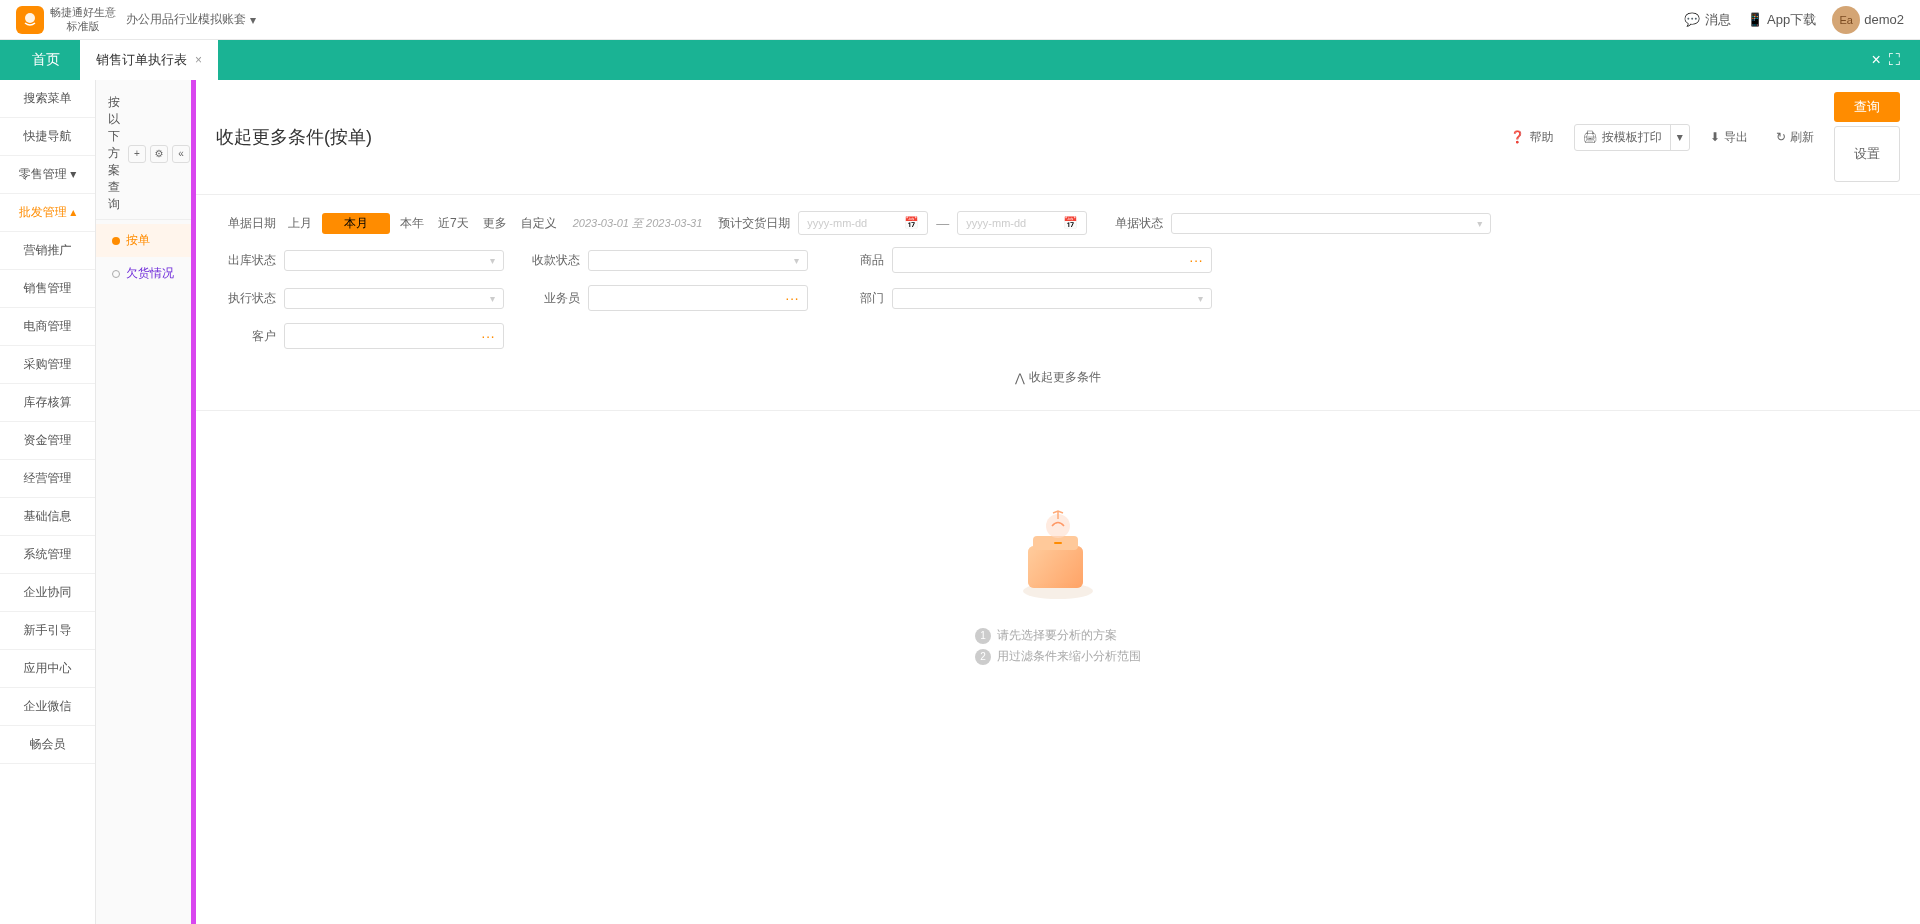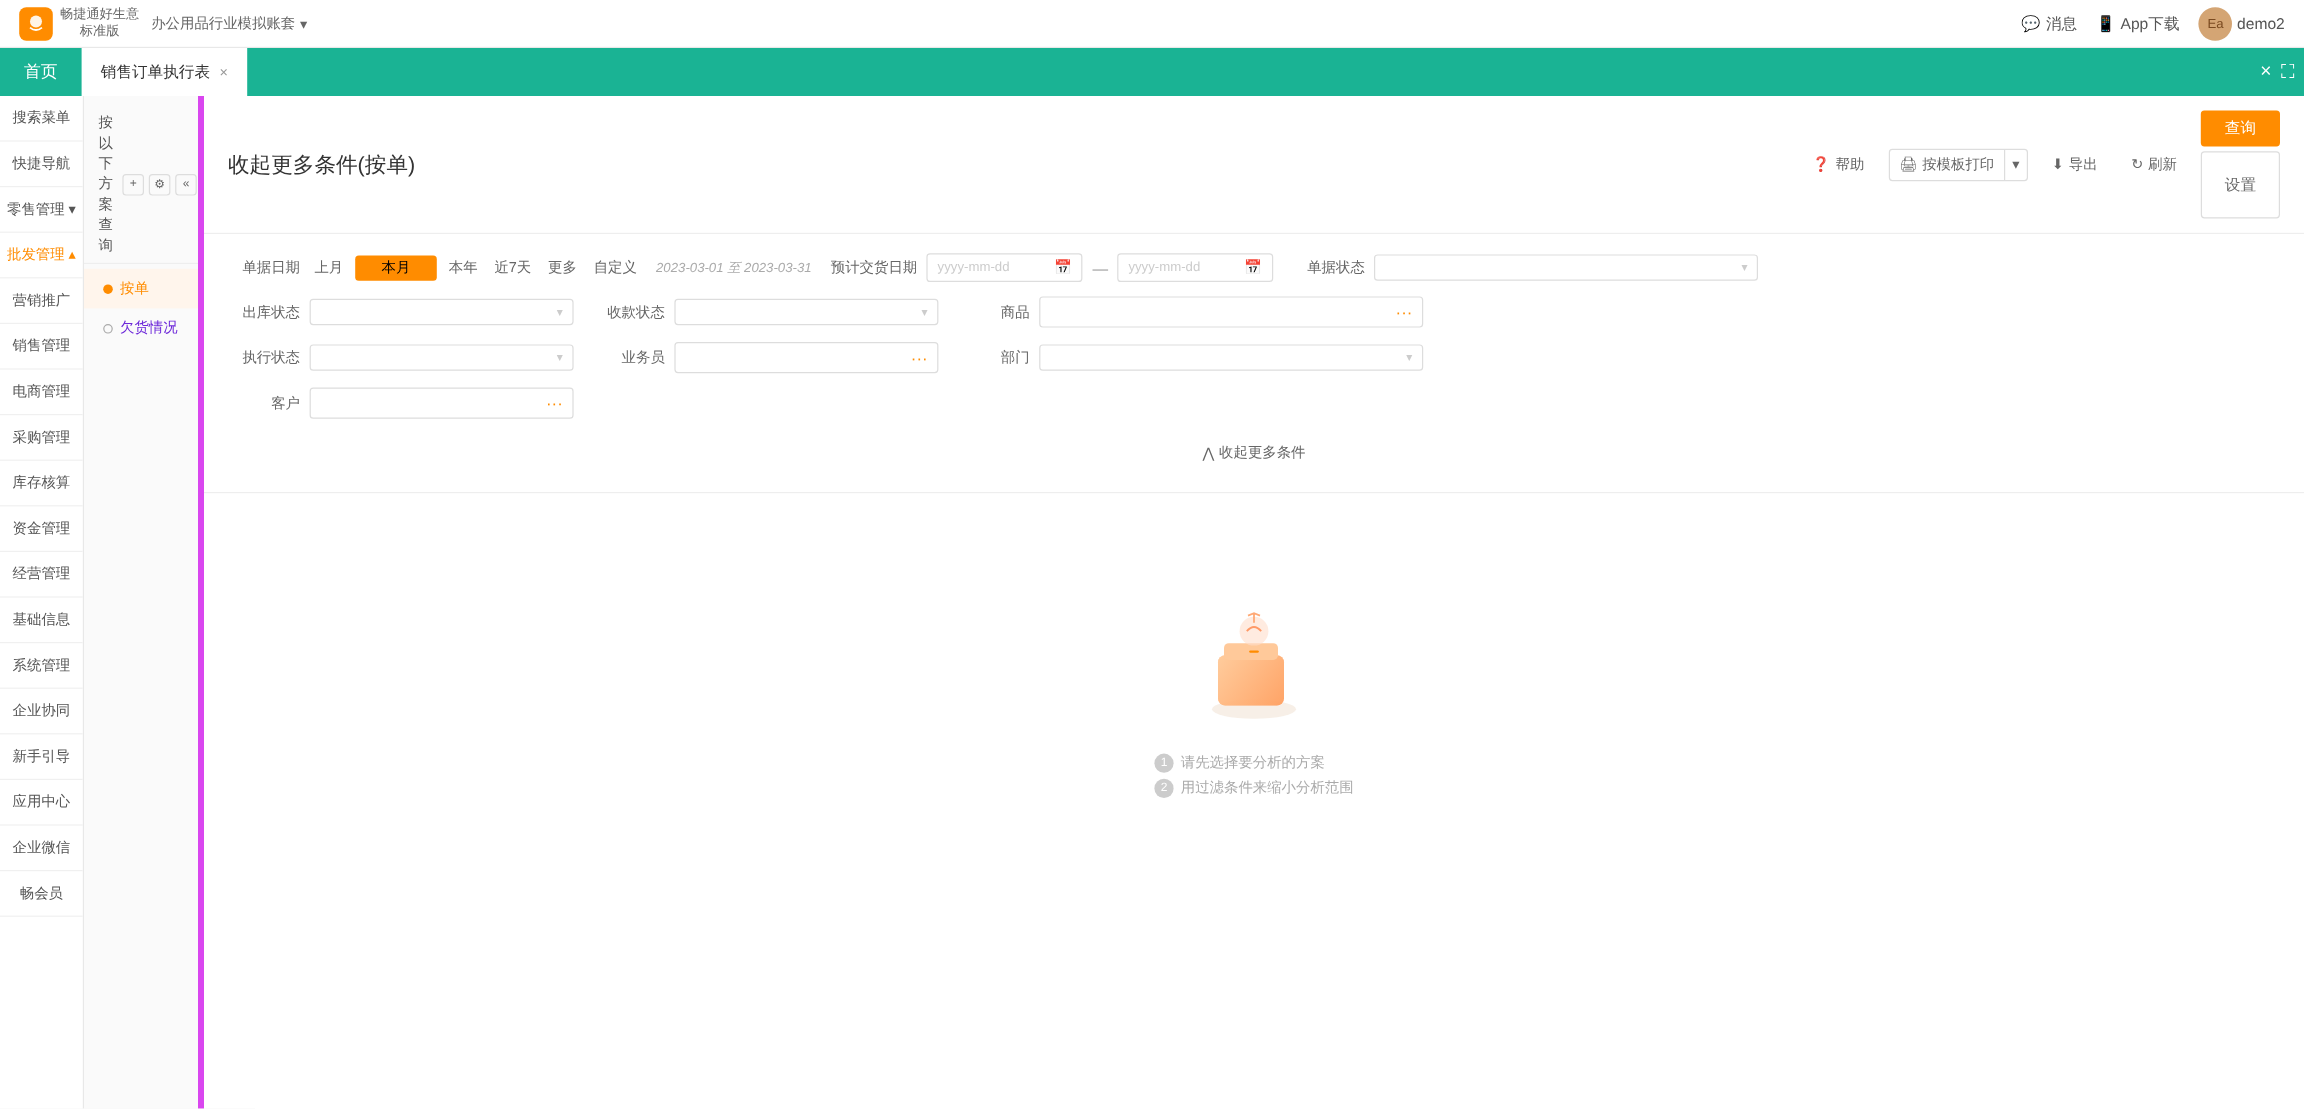--- a/index.html
+++ b/index.html
@@ -30,21 +30,21 @@
     .top-bar-right { display: flex; align-items: center; gap: 16px; font-size: 13px; color: #555; }
     .top-right-item { display: flex; align-items: center; gap: 4px; cursor: pointer; }
     .avatar { width: 28px; height: 28px; border-radius: 50%; background: #d4a574; display: flex; align-items: center; justify-content: center; overflow: hidden; }
 
     
     .tab-bar {
       height: 40px;
       background: #1ab394;
       display: flex;
       align-items: center;
-      padding: 0 0;
+      padding: 0 12px;
       flex-shrink: 0;
     }
     .tab-home {
       padding: 0 20px;
       height: 100%;
       display: flex;
       align-items: center;
       color: white;
       font-size: 14px;
       cursor: pointer;
@@ -62,21 +62,21 @@
     }
     .tab-close { color: #999; font-size: 12px; cursor: pointer; }
     .tab-bar-right { margin-left: auto; display: flex; align-items: center; gap: 8px; padding-right: 8px; }
     .tab-bar-btn { color: white; font-size: 16px; cursor: pointer; background: none; border: none; }
 
     
     .main-layout { display: flex; flex: 1; overflow: hidden; }
 
     
     .sidebar {
-      width: 70px;
+      width: 96px;
       background: #fff;
       border-right: 1px solid #e8e8e8;
       display: flex;
       flex-direction: column;
       overflow-y: auto;
       flex-shrink: 0;
     }
     .sidebar-item {
       padding: 10px 4px;
       text-align: center;

